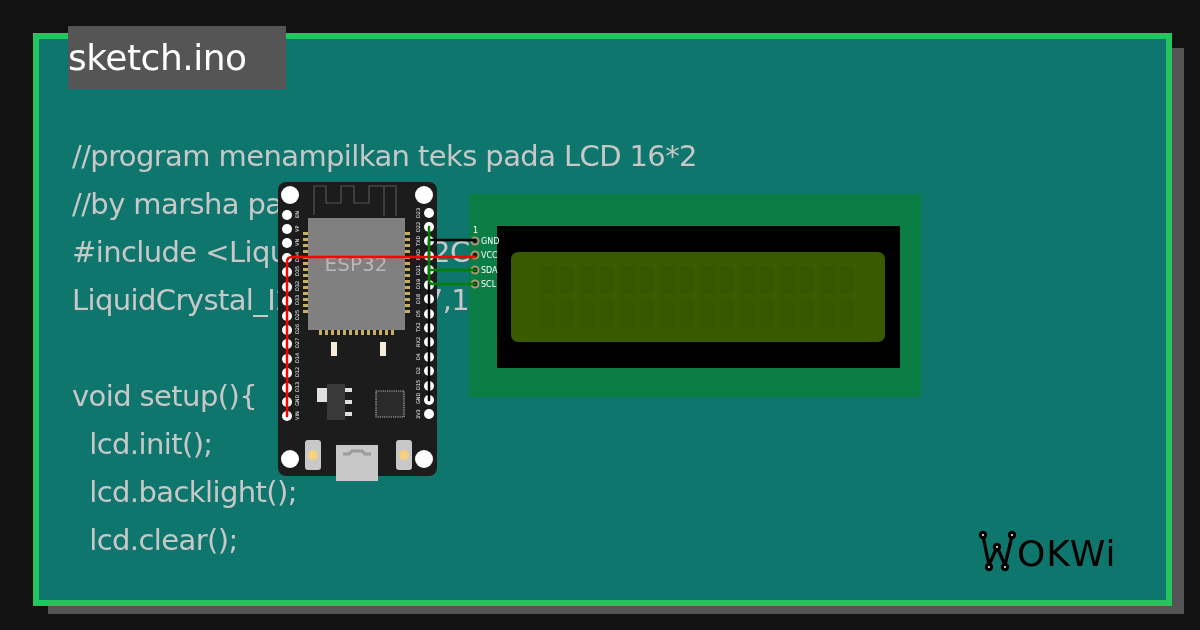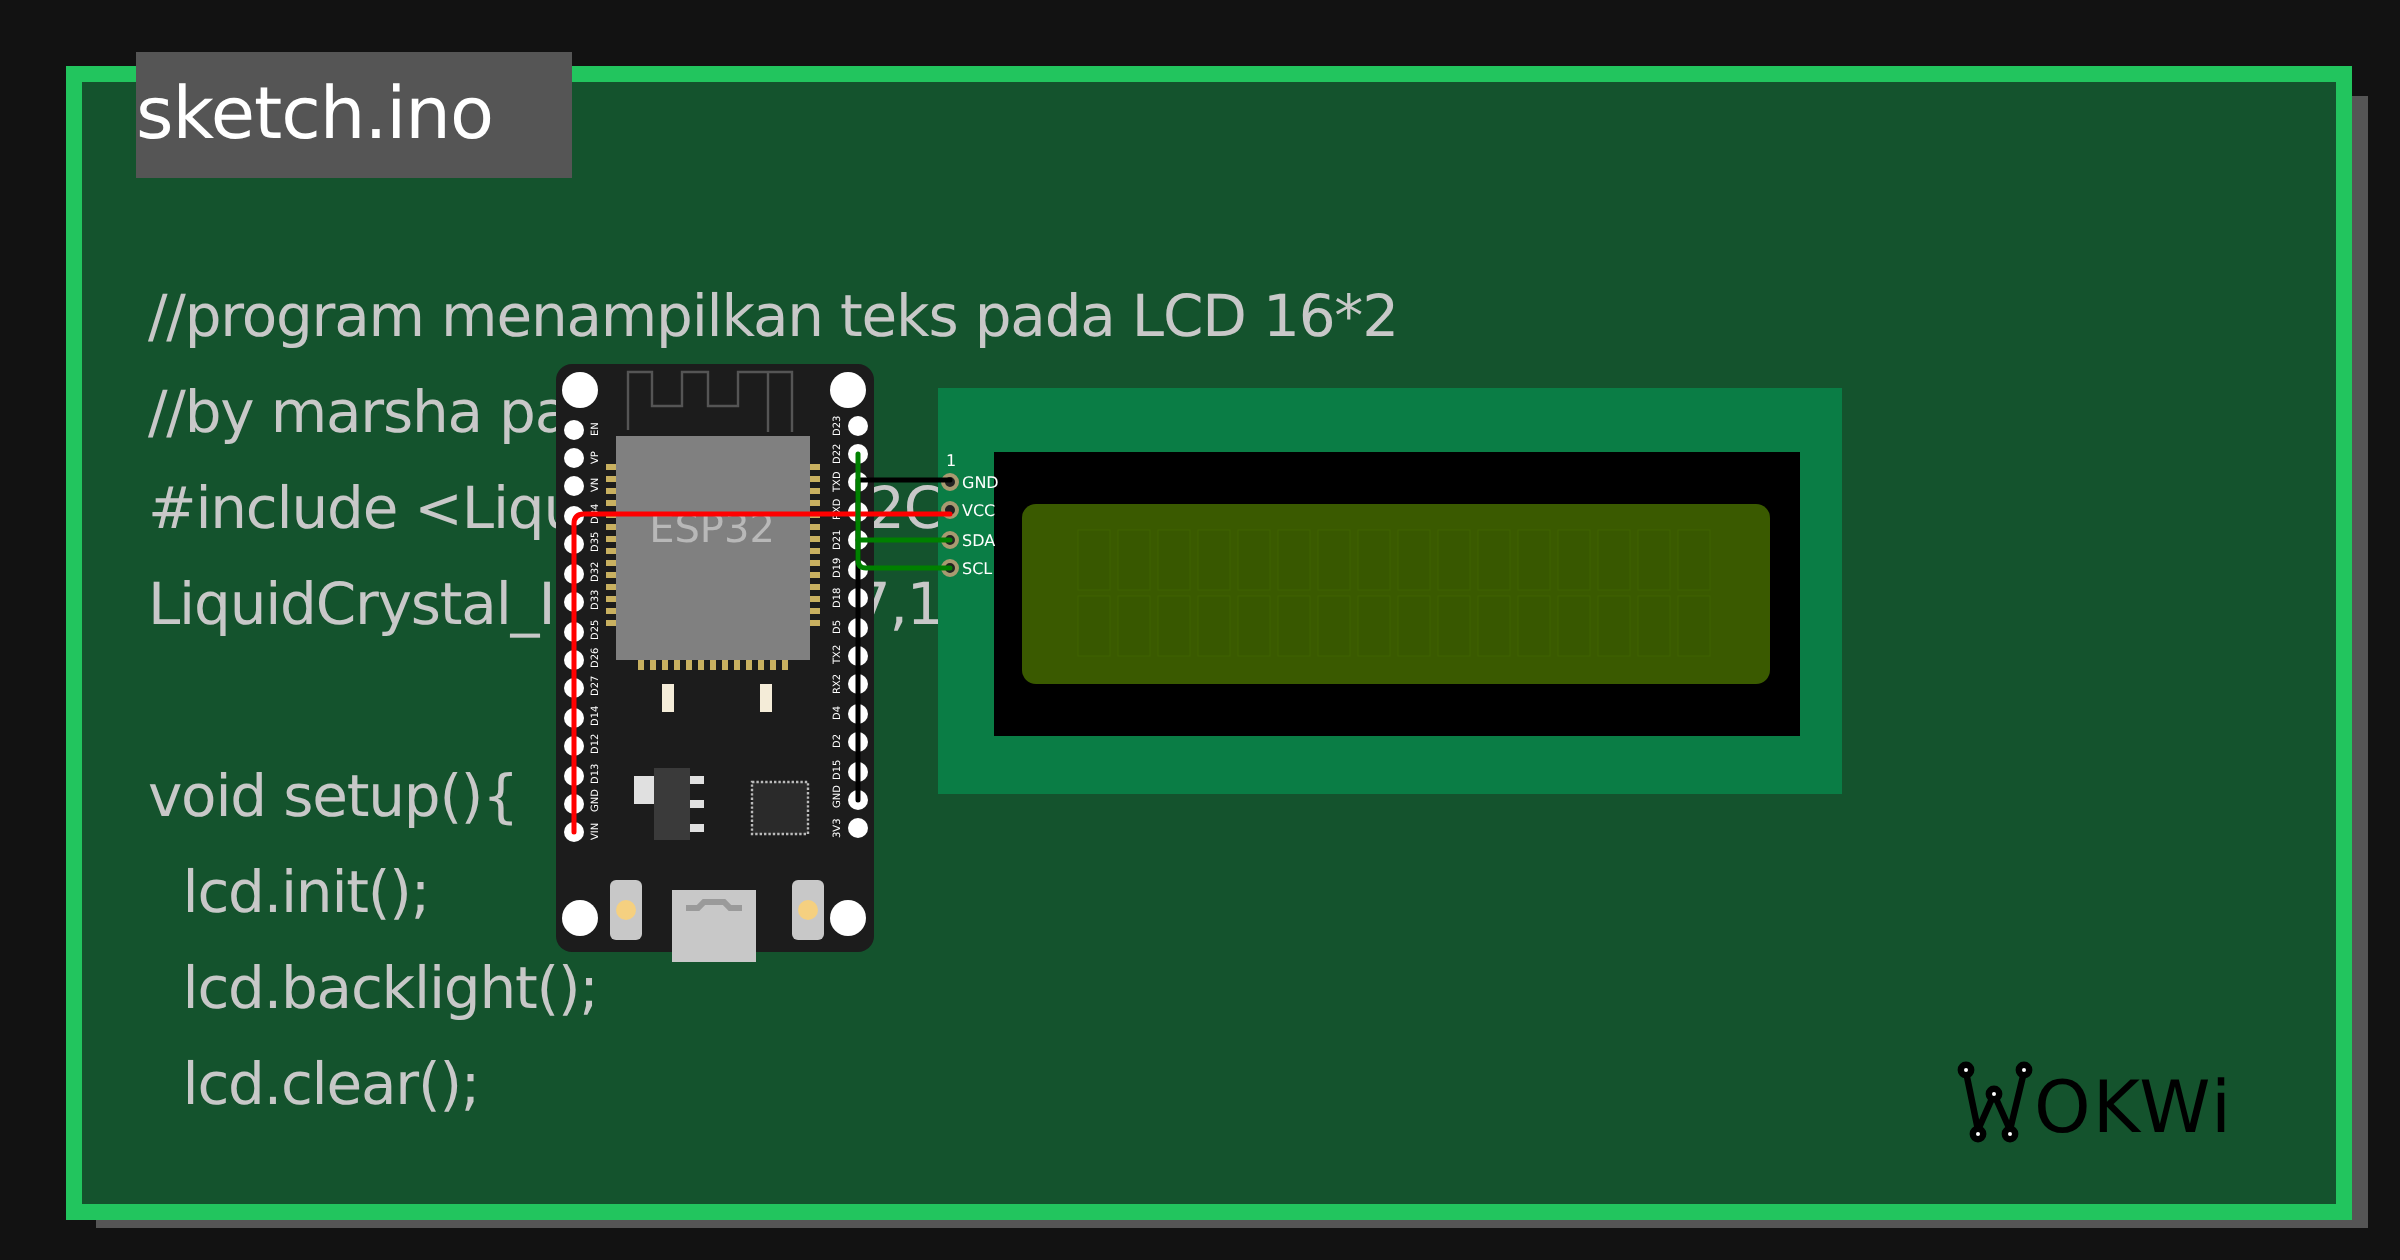--- a/index.html
+++ b/index.html
@@ -1,18 +1,18 @@
 <!DOCTYPE html>
 <html><head>
 <meta charset="utf-8">
 <style>
   html, body { margin:0; padding:0; }
   body { width:1200px; height:630px; background:#121212; position:relative; overflow:hidden; font-family:"DejaVu Sans", sans-serif; }
   .shadow { position:absolute; left:48px; top:48px; width:1136px; height:566px; background:#555555; }
-  .panel { position:absolute; left:33px; top:33px; width:1127px; height:561px; background:#14532d; border:8px solid #22c55e; overflow:hidden; }
+  .panel { position:absolute; left:33px; top:33px; width:1127px; height:561px; background:#0f766e; border:6px solid #22c55e; overflow:hidden; }
   .tab { position:absolute; left:68px; top:12px; width:218px; height:63px; background:#555555; color:#ffffff; font-family:"DejaVu Sans", sans-serif; font-size:36px; line-height:63px; text-align:left; letter-spacing:-0.5px; z-index:5;margin-top:14px; }
   .code { position:absolute; left:33px; top:93px; margin:0; font-family:"DejaVu Sans", sans-serif; font-size:29px; line-height:48px; color:#c8c8c8; white-space:pre; letter-spacing:-0.6px; }
   .code .line { display:block; height:48px; }
   .wokwi { position:absolute; left:975px; top:525px; width:180px; height:50px; z-index:6; }
   .circuit { position:absolute; left:0; top:0; width:1200px; height:630px; z-index:4; }
   .pinlbl { font-family:"DejaVu Sans", sans-serif; font-size:5px; fill:#ffffff; }
   .lcdlbl { font-family:"DejaVu Sans", sans-serif; font-size:8px; fill:#ffffff; }
 </style>
 </head>
 <body>

